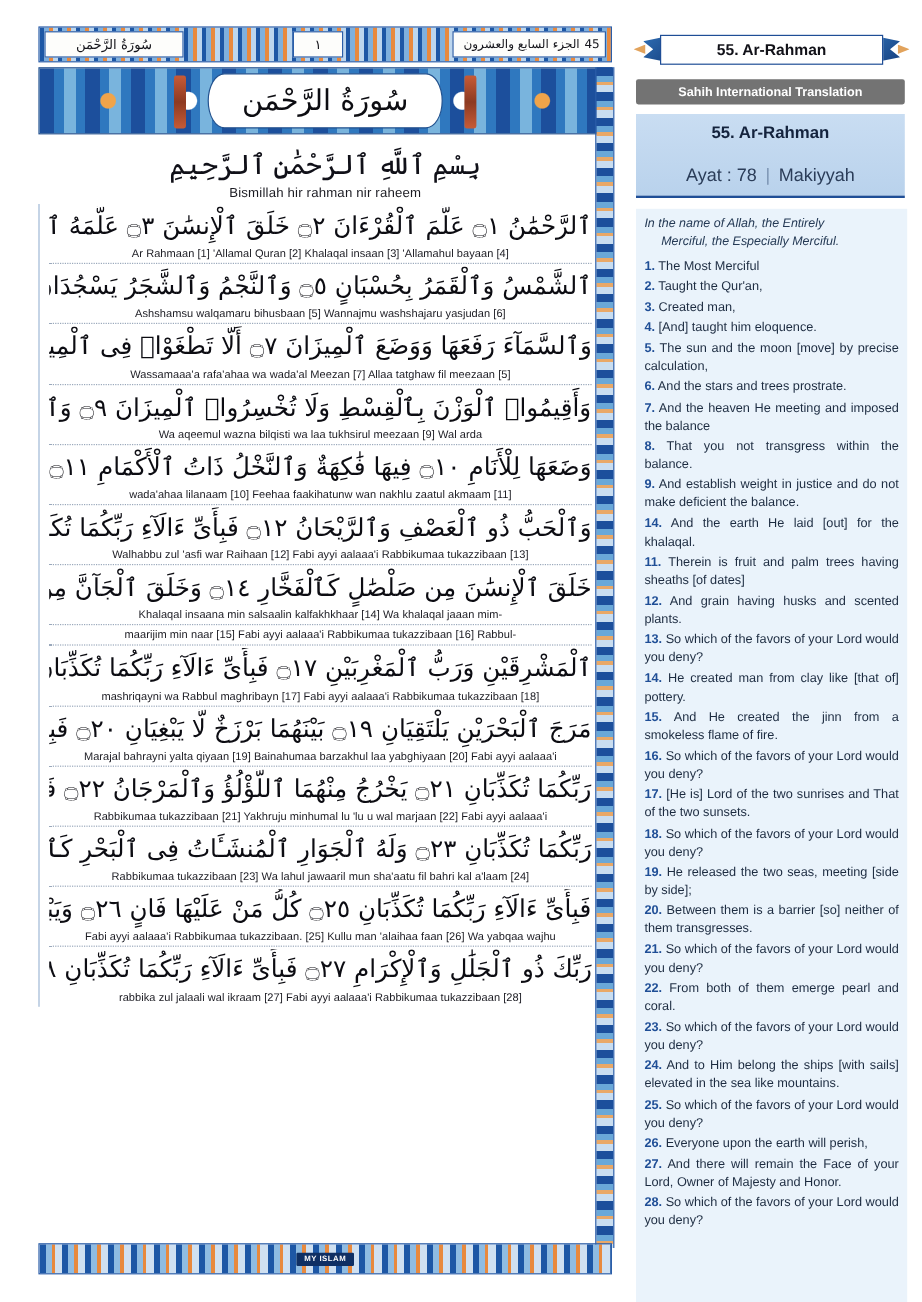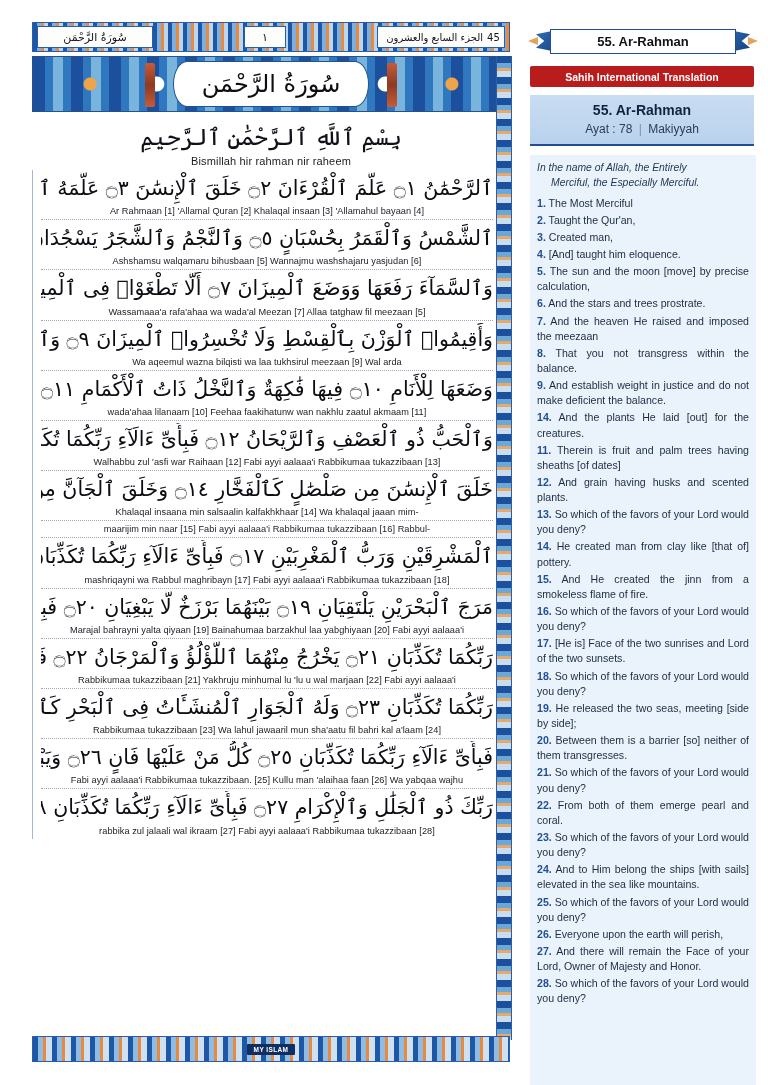--- a/index.html
+++ b/index.html
@@ -85,21 +85,21 @@
     display: flex; align-items: center; justify-content: center;
   }
   .surah-plate span {
     font-family: "DejaVu Sans", sans-serif;
     font-size: 24px; color: #0d0d12; direction: rtl;
   }
 
   
   .basmala {
     text-align: center;
-    font-family: Liberation Sans, sans-serif;
+    font-family: Liberation Serif, serif;
     font-size: 23px; color: #101018;
     direction: rtl; margin-top: 10px; line-height: 1.35;
   }
   .basmala-translit {
     text-align: center;
     font-size: 11px; color: #1b1b22;
     margin-top: 2px; margin-bottom: 3px;
     letter-spacing: .15px;
   }
 
@@ -181,35 +181,35 @@
   .ribbon-wing.r { right: 8px; clip-path: polygon(0 0, 0 100%, 100% 78%, 68% 50%, 100% 22%); }
   .ribbon-tip {
     position: absolute; top: 11px; width: 10px; height: 8px; z-index: 0;
     background: #e2a35c;
   }
   .ribbon-tip.l { left: 0; clip-path: polygon(100% 0,100% 100%,0 50%); }
   .ribbon-tip.r { right: 0; clip-path: polygon(0 0,0 100%,100% 50%); }
 
   .trans-bar {
     margin: 0 8px 8px 6px; height: 21px;
-    background: #b91c1c; color: #ffffff;
+    background: #737373; color: #ffffff;
     border-radius: 2px;
     display: flex; align-items: center; justify-content: center;
     font-size: 10.5px; font-weight: bold;
   }
 
   .surah-card {
     margin: 0 8px 9px 6px;
     background: linear-gradient(180deg,#c9ddf2,#b9d2ec);
     border-bottom: 2px solid #1f4e96;
     padding: 7px 4px 8px;
     text-align: center;
   }
   .surah-card-title { font-size: 14px; font-weight: bold; color: #14233d; }
-  .surah-card-meta  { font-size: 12px; color: #2b3d59; margin-top: 4px; }
+  .surah-card-meta  { font-size: 15px; color: #2b3d59; margin-top: 20px; }
   .surah-card-meta .sep { color: #7b93b3; padding: 0 3px; }
 
   .trans-body {
     margin: 0 6px 0 6px;
     background: #eaf3fb;
     padding: 4px 7px 8px 7px;
     height: 940px;
     overflow: hidden;
   }
   .bismillah-en {
@@ -347,31 +347,31 @@
         <span>In the name of Allah, the Entirely</span>
         <span class="l2">Merciful, the Especially Merciful.</span>
       </div>
       <div id="verse-list">
           <div class="vrow"><span class="vnum">1.</span> <span>The Most Merciful</span></div>
           <div class="vrow"><span class="vnum">2.</span> <span>Taught the Qur'an,</span></div>
           <div class="vrow"><span class="vnum">3.</span> <span>Created man,</span></div>
           <div class="vrow"><span class="vnum">4.</span> <span>[And] taught him eloquence.</span></div>
           <div class="vrow"><span class="vnum">5.</span> <span>The sun and the moon [move] by precise calculation,</span></div>
           <div class="vrow"><span class="vnum">6.</span> <span>And the stars and trees prostrate.</span></div>
-          <div class="vrow"><span class="vnum">7.</span> <span>And the heaven He raised and imposed the meezaan</span></div>
+          <div class="vrow"><span class="vnum">7.</span> <span>And the heaven He meeting and imposed the balance</span></div>
           <div class="vrow"><span class="vnum">8.</span> <span>That you not transgress within the balance.</span></div>
           <div class="vrow"><span class="vnum">9.</span> <span>And establish weight in justice and do not make deficient the balance.</span></div>
-          <div class="vrow"><span class="vnum">14.</span> <span>And the plants He laid [out] for the creatures.</span></div>
+          <div class="vrow"><span class="vnum">14.</span> <span>And the earth He laid [out] for the khalaqal.</span></div>
           <div class="vrow"><span class="vnum">11.</span> <span>Therein is fruit and palm trees having sheaths [of dates]</span></div>
           <div class="vrow"><span class="vnum">12.</span> <span>And grain having husks and scented plants.</span></div>
           <div class="vrow"><span class="vnum">13.</span> <span>So which of the favors of your Lord would you deny?</span></div>
           <div class="vrow"><span class="vnum">14.</span> <span>He created man from clay like [that of] pottery.</span></div>
           <div class="vrow"><span class="vnum">15.</span> <span>And He created the jinn from a smokeless flame of fire.</span></div>
           <div class="vrow"><span class="vnum">16.</span> <span>So which of the favors of your Lord would you deny?</span></div>
-          <div class="vrow"><span class="vnum">17.</span> <span>[He is] Face of the two sunrises and Lord of the two sunsets.</span></div>
+          <div class="vrow"><span class="vnum">17.</span> <span>[He is] Lord of the two sunrises and That of the two sunsets.</span></div>
           <div class="vrow"><span class="vnum">18.</span> <span>So which of the favors of your Lord would you deny?</span></div>
           <div class="vrow"><span class="vnum">19.</span> <span>He released the two seas, meeting [side by side];</span></div>
           <div class="vrow"><span class="vnum">20.</span> <span>Between them is a barrier [so] neither of them transgresses.</span></div>
           <div class="vrow"><span class="vnum">21.</span> <span>So which of the favors of your Lord would you deny?</span></div>
           <div class="vrow"><span class="vnum">22.</span> <span>From both of them emerge pearl and coral.</span></div>
           <div class="vrow"><span class="vnum">23.</span> <span>So which of the favors of your Lord would you deny?</span></div>
           <div class="vrow"><span class="vnum">24.</span> <span>And to Him belong the ships [with sails] elevated in the sea like mountains.</span></div>
           <div class="vrow"><span class="vnum">25.</span> <span>So which of the favors of your Lord would you deny?</span></div>
           <div class="vrow"><span class="vnum">26.</span> <span>Everyone upon the earth will perish,</span></div>
           <div class="vrow"><span class="vnum">27.</span> <span>And there will remain the Face of your Lord, Owner of Majesty and Honor.</span></div>

